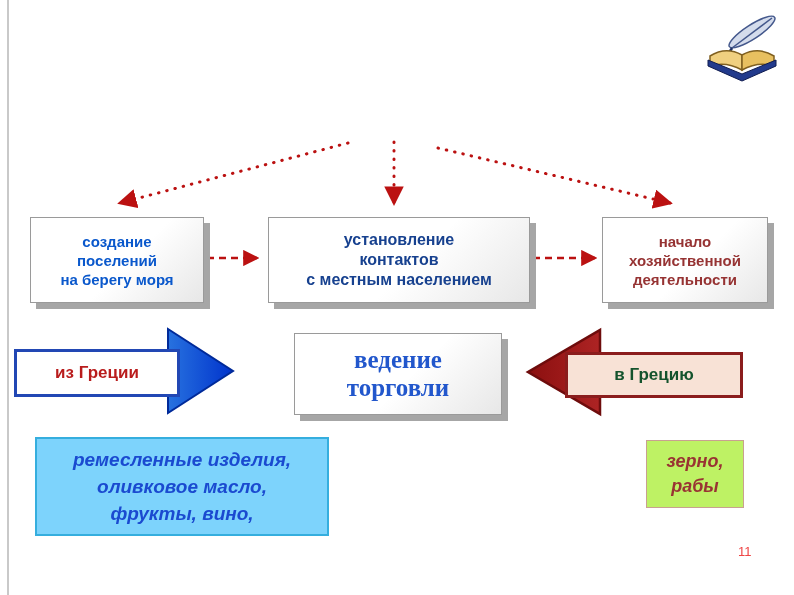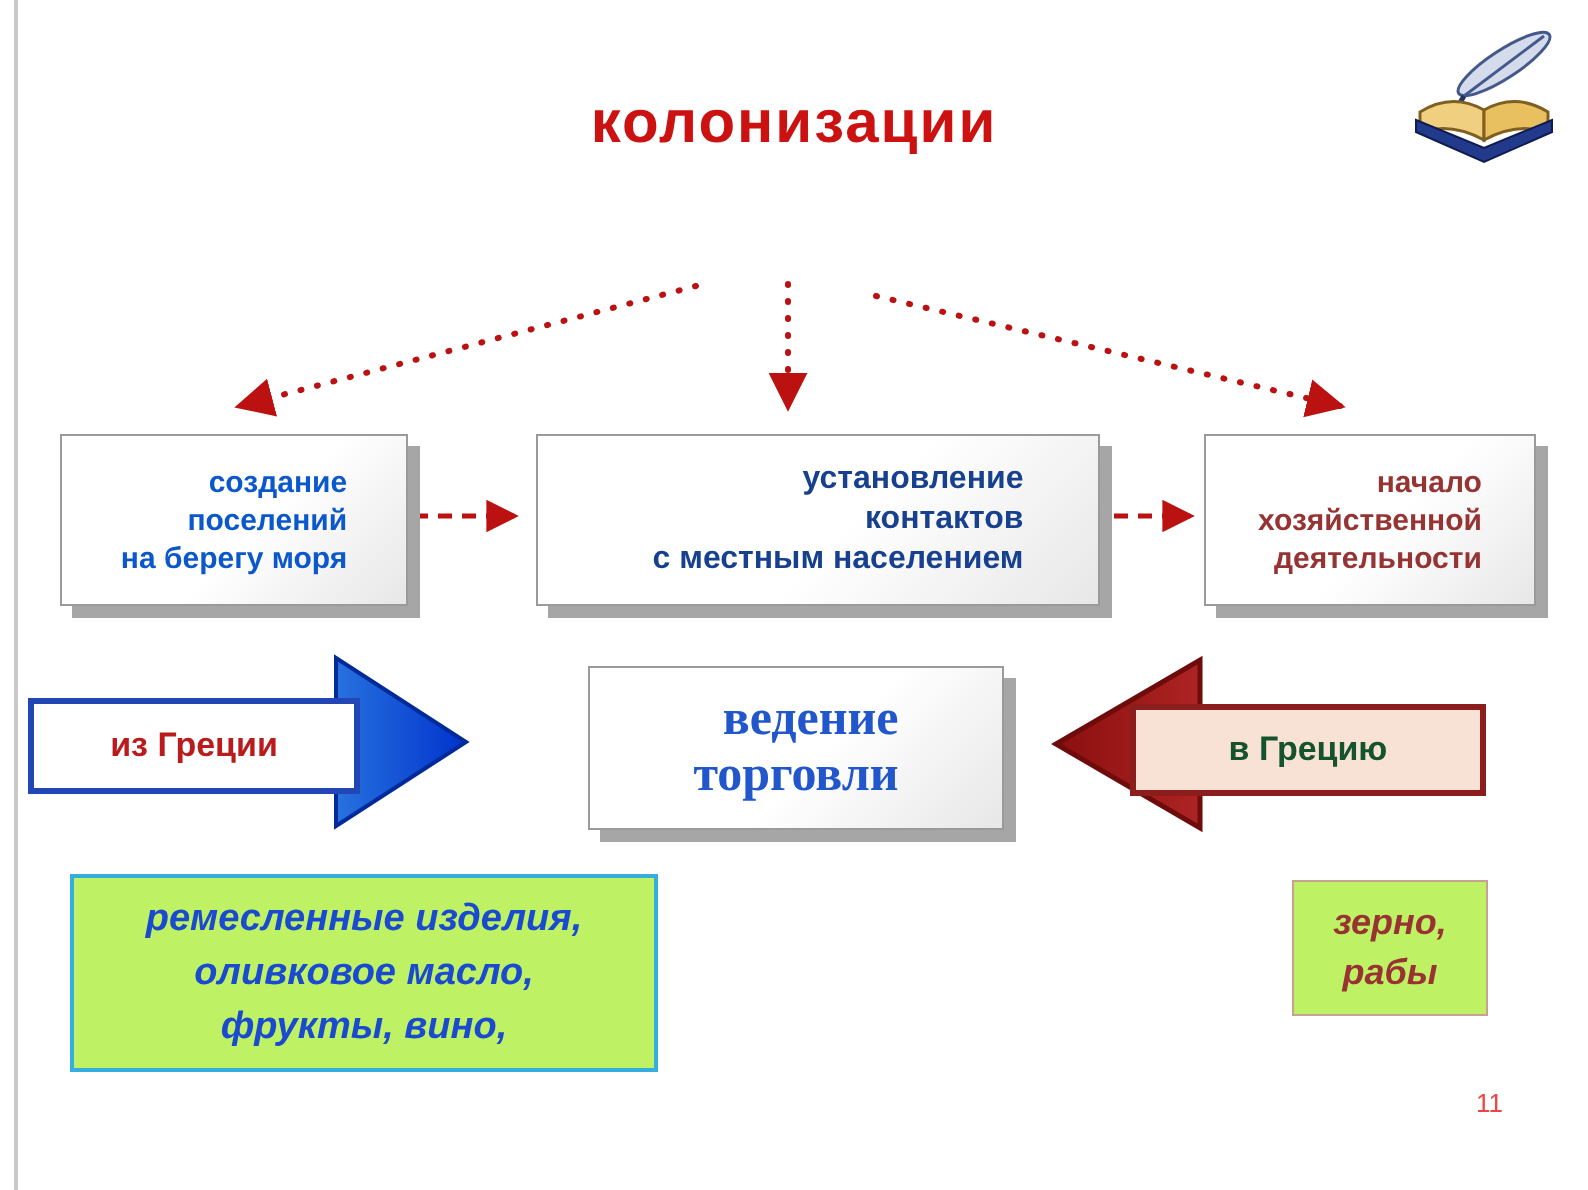--- a/index.html
+++ b/index.html
@@ -16,42 +16,42 @@
     color:#cc1111;font-weight:bold;font-size:30px;line-height:36px;letter-spacing:1px;
   }
   .arrow-layer{
     position:absolute;left:0;top:0;width:794px;height:595px;z-index:1;pointer-events:none;
   }
   .box{
     position:absolute;z-index:2;
     background:linear-gradient(135deg,#ffffff 55%,#e7e7e7 100%);
     border:1px solid #9a9a9a;
     box-shadow:6px 6px 0 #a6a6a6;
-    display:flex;align-items:center;justify-content:center;text-align:right;
+    display:flex;align-items:center;justify-content:center;text-align:center;
     font-weight:bold;white-space:pre-line;
   }
   .box1{left:30px;top:217px;width:172px;height:84px;color:#0a58cc;font-size:15px;line-height:19px;}
-  .box2{left:268px;top:217px;width:260px;height:84px;color:#17418f;font-size:16px;line-height:20px;padding-left:20px;}
+  .box2{left:268px;top:217px;width:260px;height:84px;color:#17418f;font-size:16px;line-height:20px;}
   .box3{left:602px;top:217px;width:164px;height:84px;color:#963333;font-size:15px;line-height:19px;}
   .trade-box{left:294px;top:333px;width:206px;height:80px;color:#2257cc;font-size:25px;line-height:28px;font-family:Liberation Serif, serif;}
   .from-box{
     position:absolute;z-index:3;left:14px;top:349px;width:160px;height:42px;
     background:#ffffff;border:3px solid #2247b4;
     display:flex;align-items:center;justify-content:center;
     color:#b91c1c;font-weight:bold;font-size:17px;text-align:center;
   }
   .to-box{
     position:absolute;z-index:3;left:565px;top:352px;width:172px;height:40px;
     background:#f8e2d6;border:3px solid #8b1d1d;
     display:flex;align-items:center;justify-content:center;
     color:#14532d;font-weight:bold;font-size:17px;text-align:center;
   }
   .exports-box{
     position:absolute;z-index:2;left:35px;top:437px;width:290px;height:95px;
-    background:#bef264;border:2px solid #35aede;
+    background:#7dd3fc;border:2px solid #35aede;
     display:flex;align-items:center;justify-content:center;text-align:center;
     color:#1a4ad0;font-weight:bold;font-style:italic;font-size:19px;line-height:27px;white-space:pre-line;
   }
   .imports-box{
     position:absolute;z-index:2;left:646px;top:440px;width:96px;height:66px;
     background:#bef264;border:1px solid #c9a190;
     display:flex;align-items:center;justify-content:center;text-align:center;
     color:#993333;font-weight:bold;font-style:italic;font-size:18px;line-height:25px;white-space:pre-line;
   }
   .page-number{
@@ -60,21 +60,20 @@
   .logo{
     position:absolute;left:700px;top:12px;width:84px;height:72px;z-index:2;
   }
 </style>
 </head>
 <body>
 
 <div class="slide-left-border"></div>
 
 <div class="title">
-  <div>колонизации</div>
 </div>
 
 <svg class="logo" viewBox="0 0 84 72">
   <ellipse cx="52" cy="20" rx="27" ry="7" transform="rotate(-33 52 20)" fill="#d4dcec" stroke="#44588c" stroke-width="1.5"></ellipse>
   <line x1="72" y1="6" x2="32" y2="36" stroke="#44588c" stroke-width="1.5"></line>
   <line x1="32" y1="36" x2="26" y2="46" stroke="#223366" stroke-width="2.5"></line>
   <path d="M10 44 Q26 34 42 43 L42 58 Q26 49 10 54 Z" fill="#f0d080" stroke="#806020" stroke-width="1.5"></path>
   <path d="M74 44 Q58 34 42 43 L42 58 Q58 49 74 54 Z" fill="#e8c060" stroke="#806020" stroke-width="1.5"></path>
   <path d="M8 48 L42 62 L76 48 L76 54 L42 69 L8 54 Z" fill="#223a8c" stroke="#101c50" stroke-width="1"></path>
 </svg>

